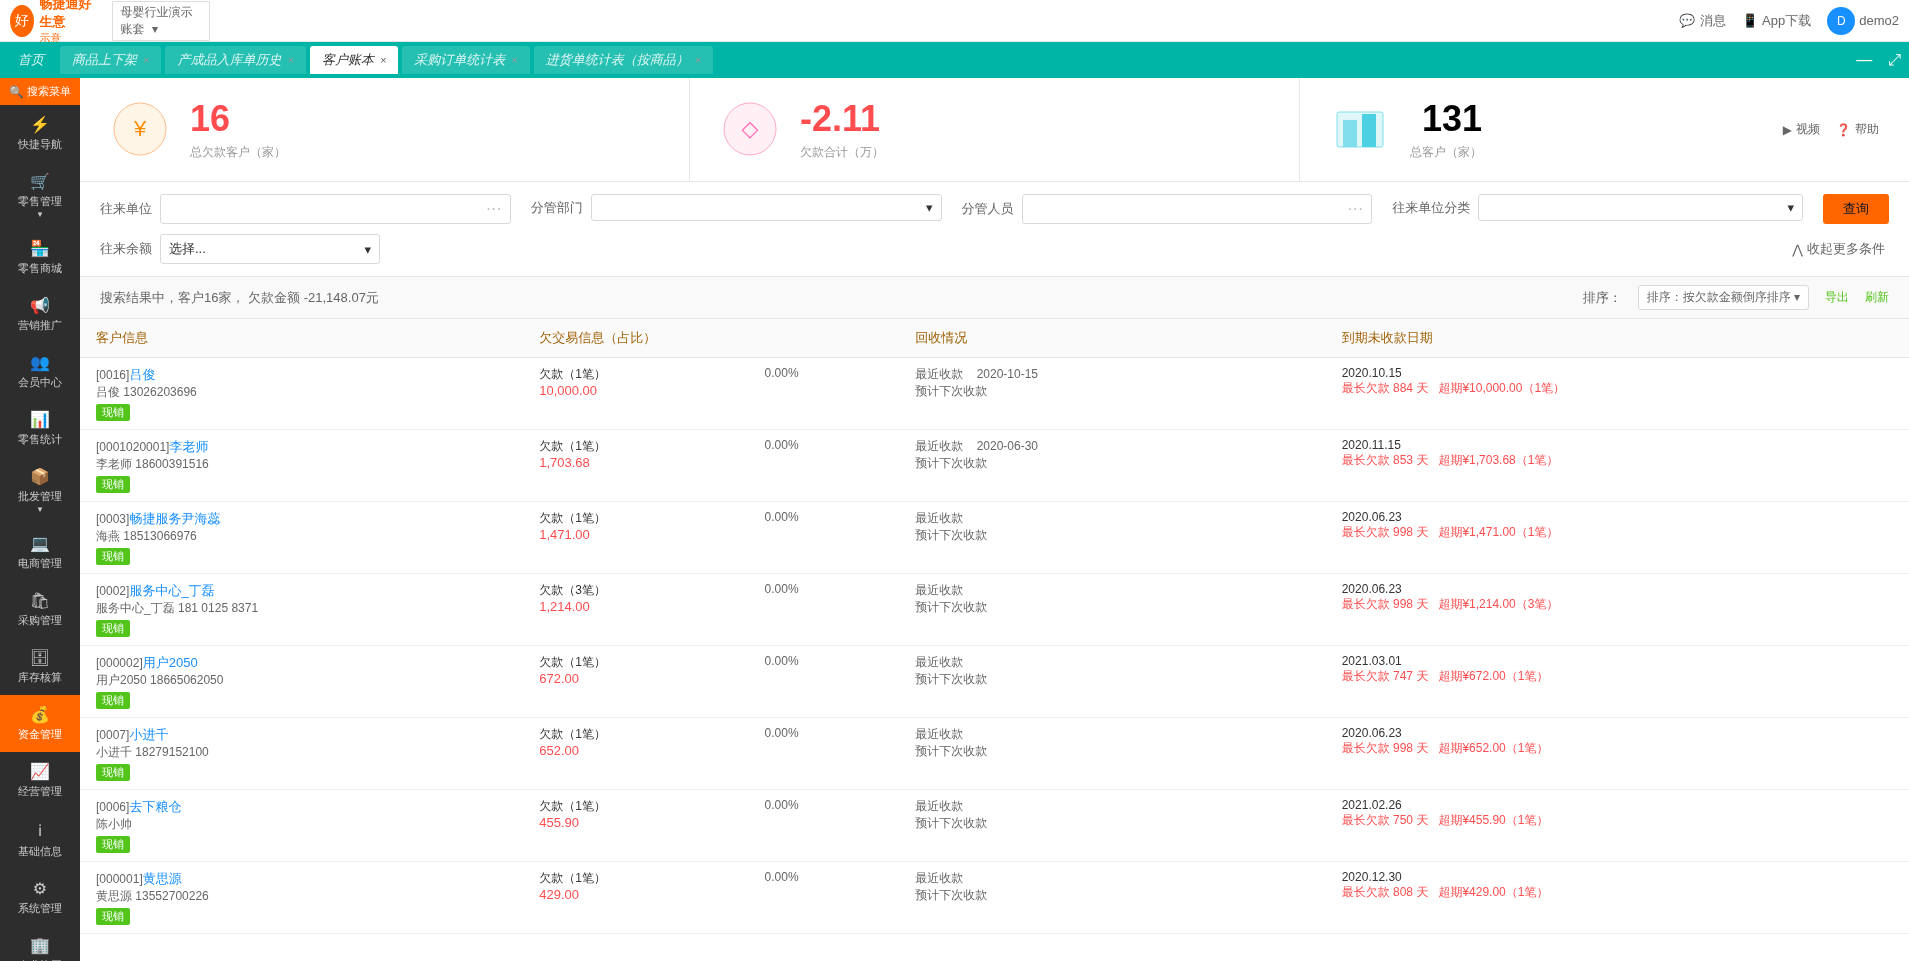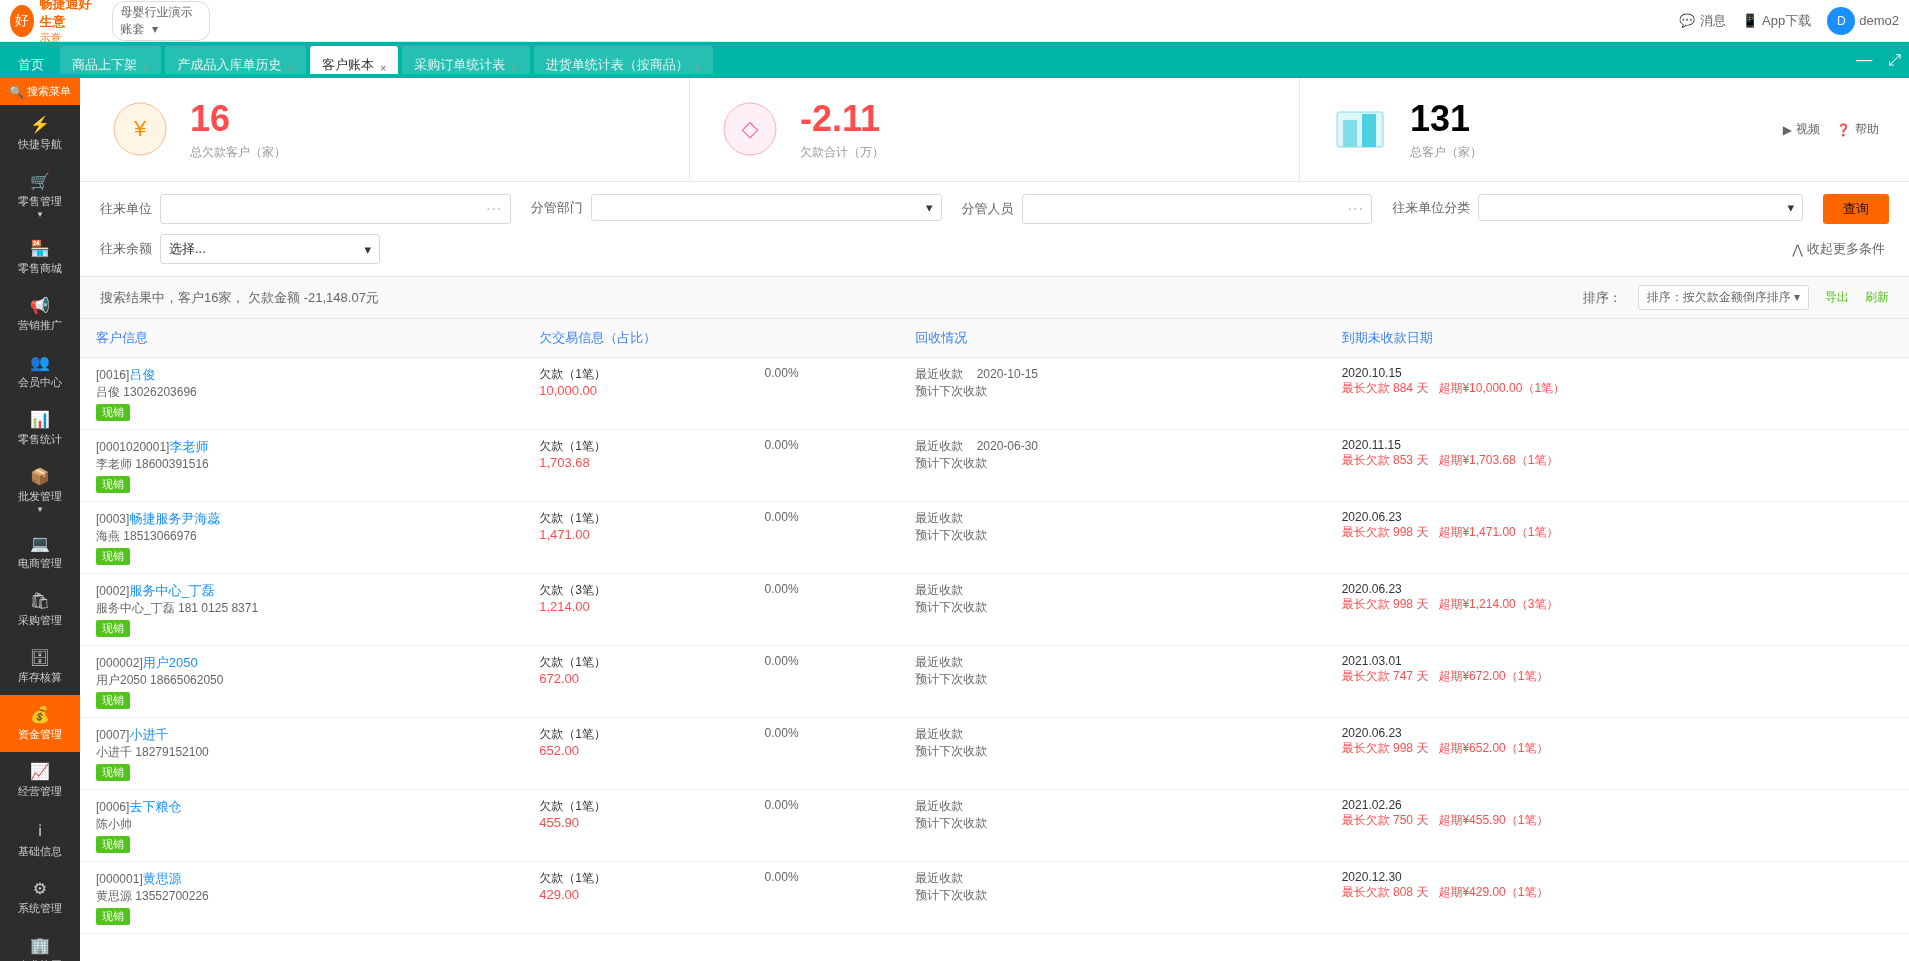--- a/index.html
+++ b/index.html
@@ -3,28 +3,28 @@
   <meta charset="utf-8">
   <style>
     * { box-sizing: border-box; margin: 0; padding: 0; }
     body { font-family: 'Microsoft YaHei', Arial, sans-serif; font-size: 13px; background: #f5f5f5; color: #333; }
 
     
     .app-container { display: flex; flex-direction: column; height: 961px; width: 1909px; overflow: hidden; }
     .top-bar { display: flex; align-items: center; background: #fff; height: 42px; border-bottom: 1px solid #e8e8e8; padding: 0 10px; }
     .logo-area { display: flex; align-items: center; width: 200px; }
     .logo-icon { width: 32px; height: 32px; background: #ff6600; border-radius: 50%; display: flex; align-items: center; justify-content: center; color: #fff; font-size: 14px; margin-right: 6px; }
-    .store-selector { font-size: 12px; color: #666; border: 1px solid #ddd; padding: 2px 8px; border-radius: 12px; cursor: pointer; }
+    .store-selector { font-size: 12px; color: #666; border: 1px solid #ddd; padding: 2px 8px; border-radius: 1px; cursor: pointer; }
     .top-right { margin-left: auto; display: flex; align-items: center; gap: 16px; font-size: 13px; color: #666; }
     .top-right-item { display: flex; align-items: center; gap: 4px; cursor: pointer; }
     .avatar { width: 28px; height: 28px; background: #1890ff; border-radius: 50%; display: flex; align-items: center; justify-content: center; color: #fff; font-size: 12px; }
 
     
     .tabs-bar { background: #00b5a5; display: flex; align-items: center; height: 36px; padding: 0 4px; }
-    .tab-item { display: flex; align-items: flex-end; padding: 0 12px; height: 28px; margin: 0 2px; border-radius: 3px 3px 0 0; font-size: 13px; cursor: pointer; color: rgba(255,255,255,0.85); background: rgba(255,255,255,0.15); }
+    .tab-item { display: flex; align-items: center; padding: 0 12px; height: 28px; margin: 0 2px; border-radius: 3px 3px 0 0; font-size: 13px; cursor: pointer; color: rgba(255,255,255,0.85); background: rgba(255,255,255,0.15); font-style: italic; }
     .tab-item.active { background: #fff; color: #333; }
     .tab-item .tab-close { margin-left: 6px; color: #999; font-size: 11px; }
     .tab-item.home { background: transparent; }
     .tabs-right { margin-left: auto; display: flex; gap: 8px; align-items: center; }
     .tabs-right-btn { color: #fff; font-size: 16px; cursor: pointer; padding: 0 4px; }
 
     
     .main-layout { display: flex; flex: 1; overflow: hidden; }
 
     
@@ -33,21 +33,21 @@
     .sidebar-item.active { background: #ff6600; color: #fff; }
     .sidebar-item .sidebar-icon { font-size: 16px; margin-bottom: 3px; }
     .sidebar-search { background: #ff6600; padding: 6px 4px; display: flex; align-items: center; justify-content: center; cursor: pointer; color: #fff; font-size: 12px; }
 
     
     .content-area { flex: 1; background: #f0f2f5; overflow-y: auto; display: flex; flex-direction: column; }
 
     
     .stats-row { display: flex; background: #fff; margin-bottom: 0; border-bottom: 1px solid #e8e8e8; }
     .stat-card { flex: 1; display: flex; align-items: center; padding: 20px 30px; border-right: 1px solid #e8e8e8; }
-    .stat-card:last-child { border-right: none; }
+    .stat-card:last-child { border-right: none; text-align: right; }
     .stat-number { font-size: 36px; font-weight: bold; color: #ff4d4f; }
     .stat-number.negative { color: #ff4d4f; }
     .stat-number.black { color: #000; font-weight: bold; }
     .stat-label { font-size: 12px; color: #999; margin-top: 4px; }
     .stat-right { margin-left: auto; display: flex; gap: 16px; font-size: 12px; color: #666; }
     .stat-right-item { display: flex; align-items: center; gap: 4px; cursor: pointer; }
 
     
     .filter-area { background: #fff; padding: 12px 20px; border-bottom: 1px solid #e8e8e8; }
     .filter-row { display: flex; align-items: flex-start; gap: 20px; margin-bottom: 10px; }
@@ -62,21 +62,21 @@
 
     
     .results-summary { background: #f9f9f9; padding: 8px 20px; display: flex; align-items: center; justify-content: space-between; border-bottom: 1px solid #e8e8e8; font-size: 13px; color: #666; }
     .results-right { display: flex; align-items: center; gap: 16px; }
     .sort-select { border: 1px solid #d9d9d9; border-radius: 3px; padding: 3px 8px; font-size: 12px; background: #fff; }
 
     
     .table-container { background: #fff; flex: 1; }
     .table { width: 100%; border-collapse: collapse; }
     .table thead tr { background: #fafafa; border-bottom: 1px solid #e8e8e8; }
-    .table th { padding: 10px 16px; font-size: 13px; color: #3b82f6; font-weight: normal; text-align: left; border-bottom: 1px solid #e8e8e8; }
+    .table th { padding: 10px 16px; font-size: 13px; color: #a16207; font-weight: normal; text-align: left; border-bottom: 1px solid #e8e8e8; }
     .table tbody tr { border-bottom: 1px solid #f0f0f0; }
     .table td { padding: 8px 16px; font-size: 12px; vertical-align: top; }
     .customer-name { color: #1890ff; cursor: pointer; font-size: 13px; }
     .customer-id { color: #666; font-size: 12px; margin-top: 12px; }
     .customer-phone { color: #666; font-size: 12px; }
     .tag-xian { background: #52c41a; color: #fff; font-size: 11px; padding: 1px 6px; border-radius: 2px; display: inline-block; margin-top: 3px; }
     .amount-red { color: #ff4d4f; font-size: 13px; }
     .percent { color: #666; font-size: 12px; }
     .overdue-text { color: #ff4d4f; cursor: pointer; font-size: 12px; }
     .recent-payment { font-size: 12px; color: #666; }

